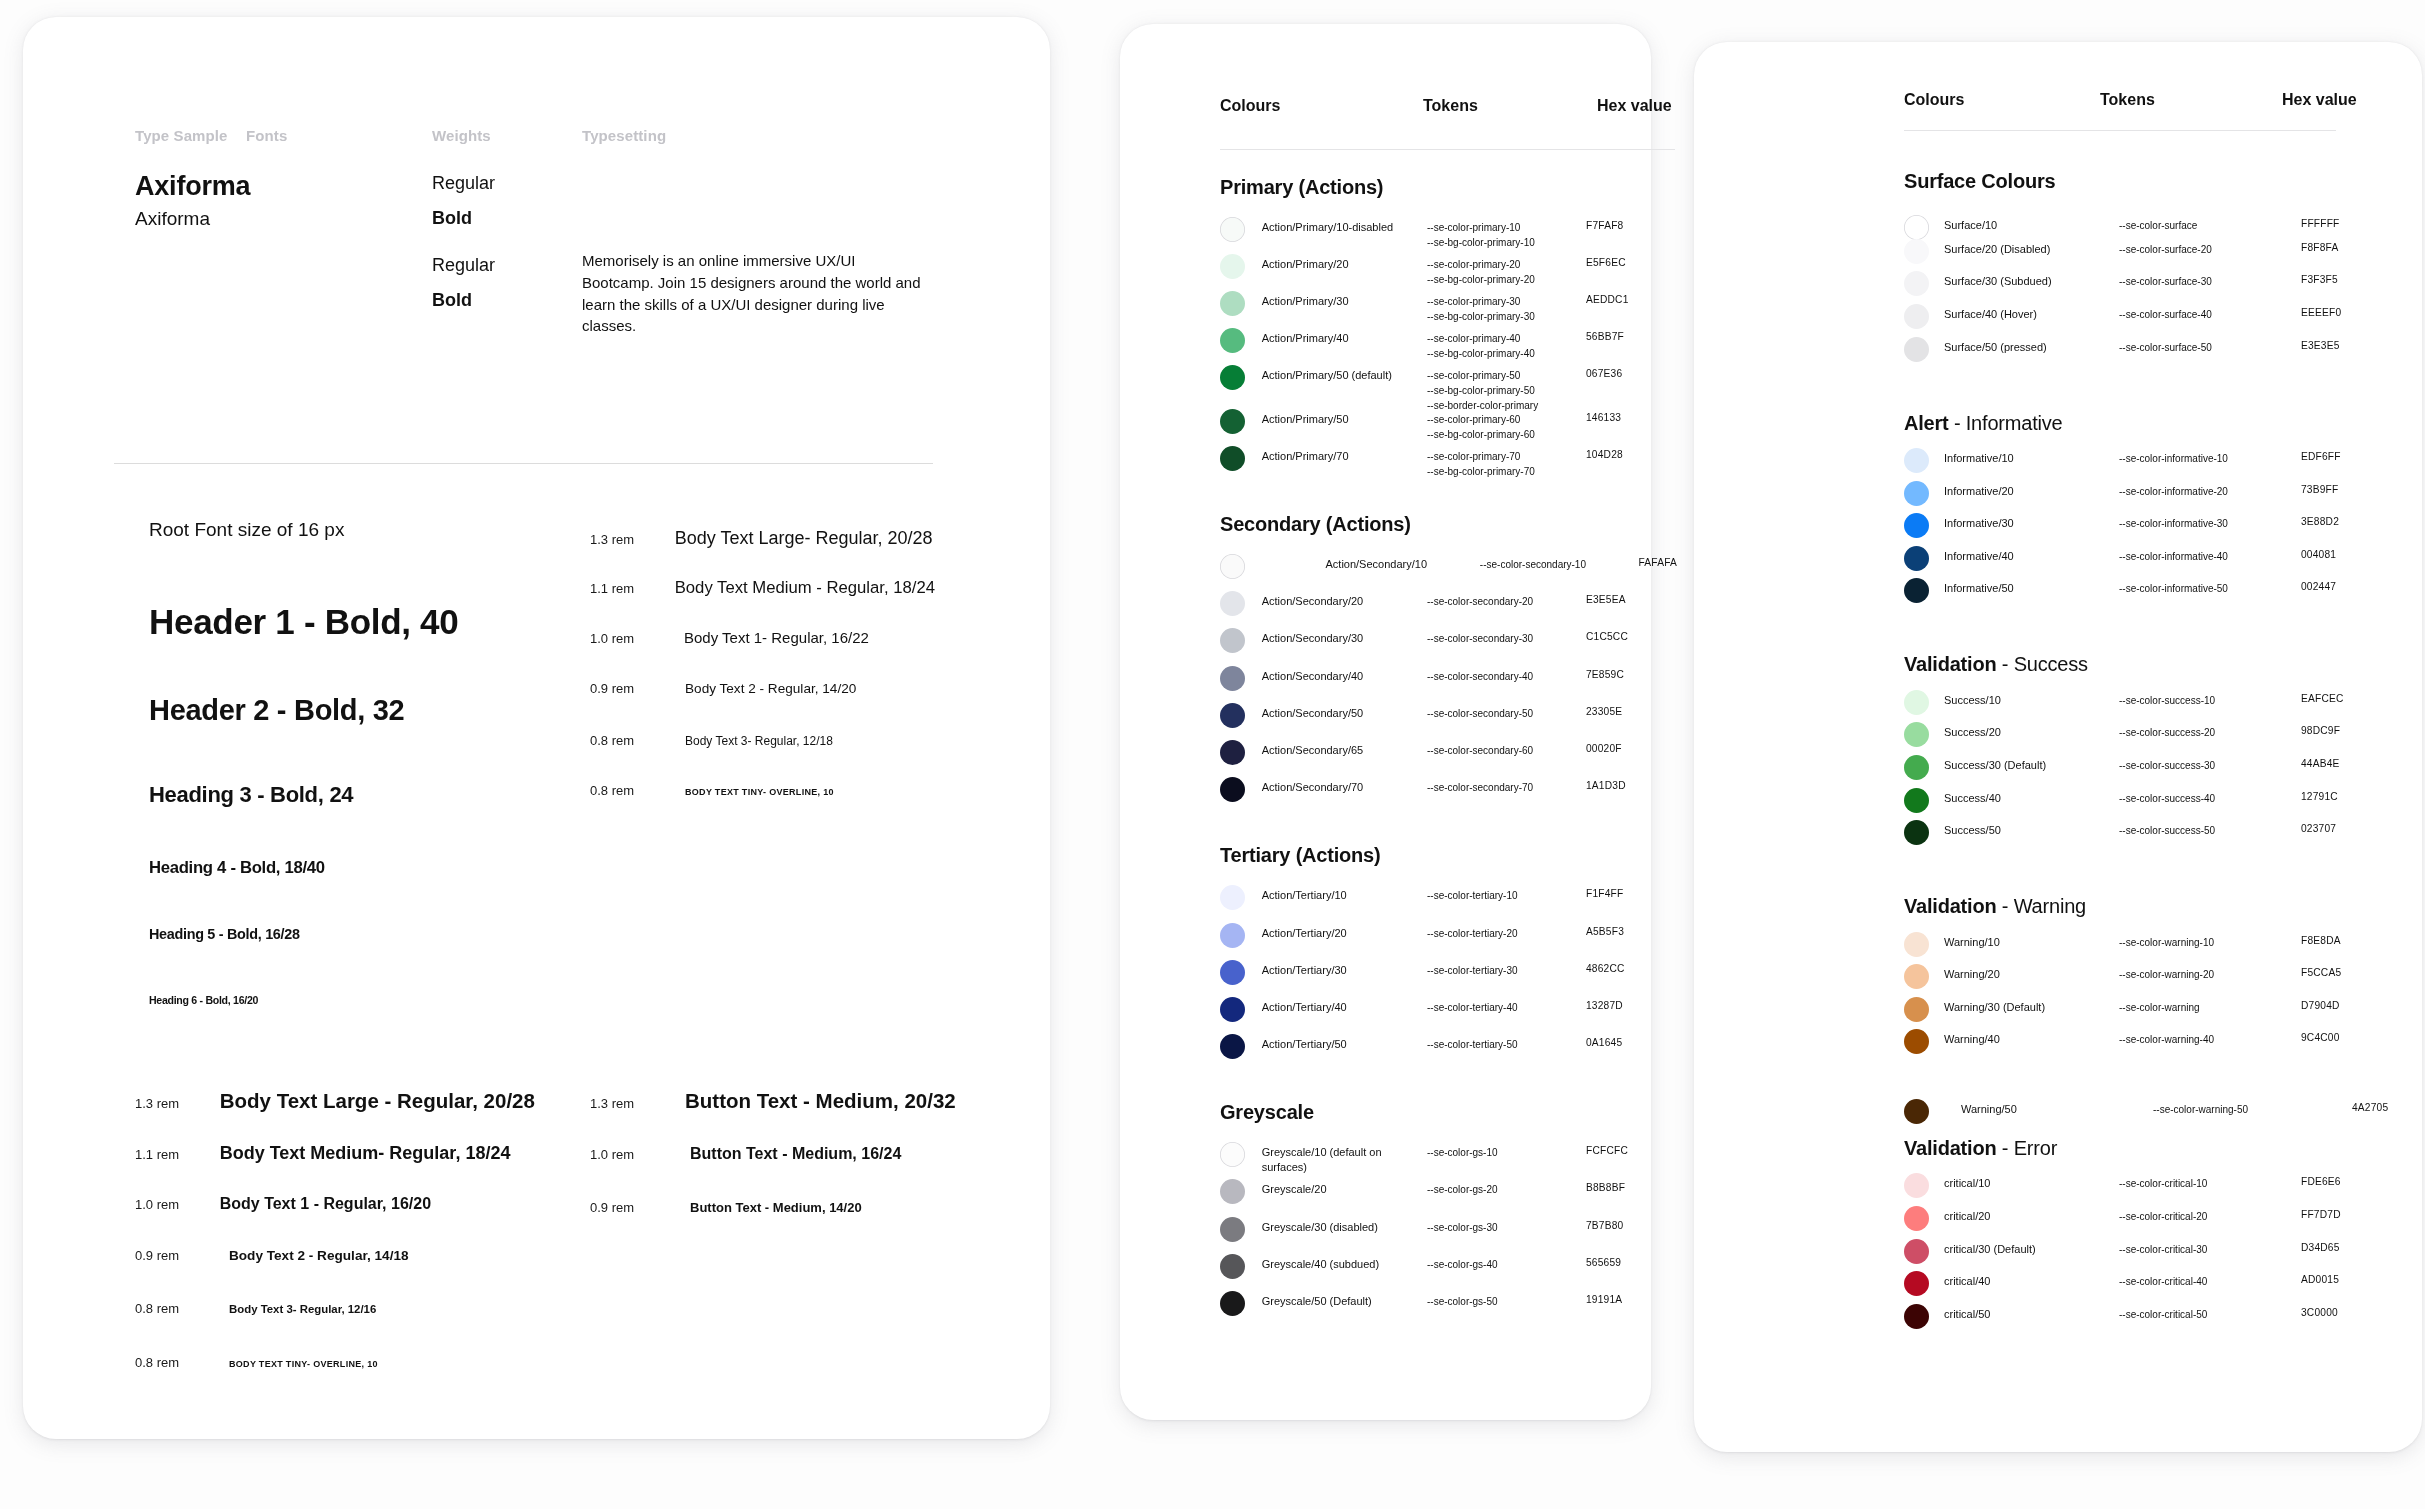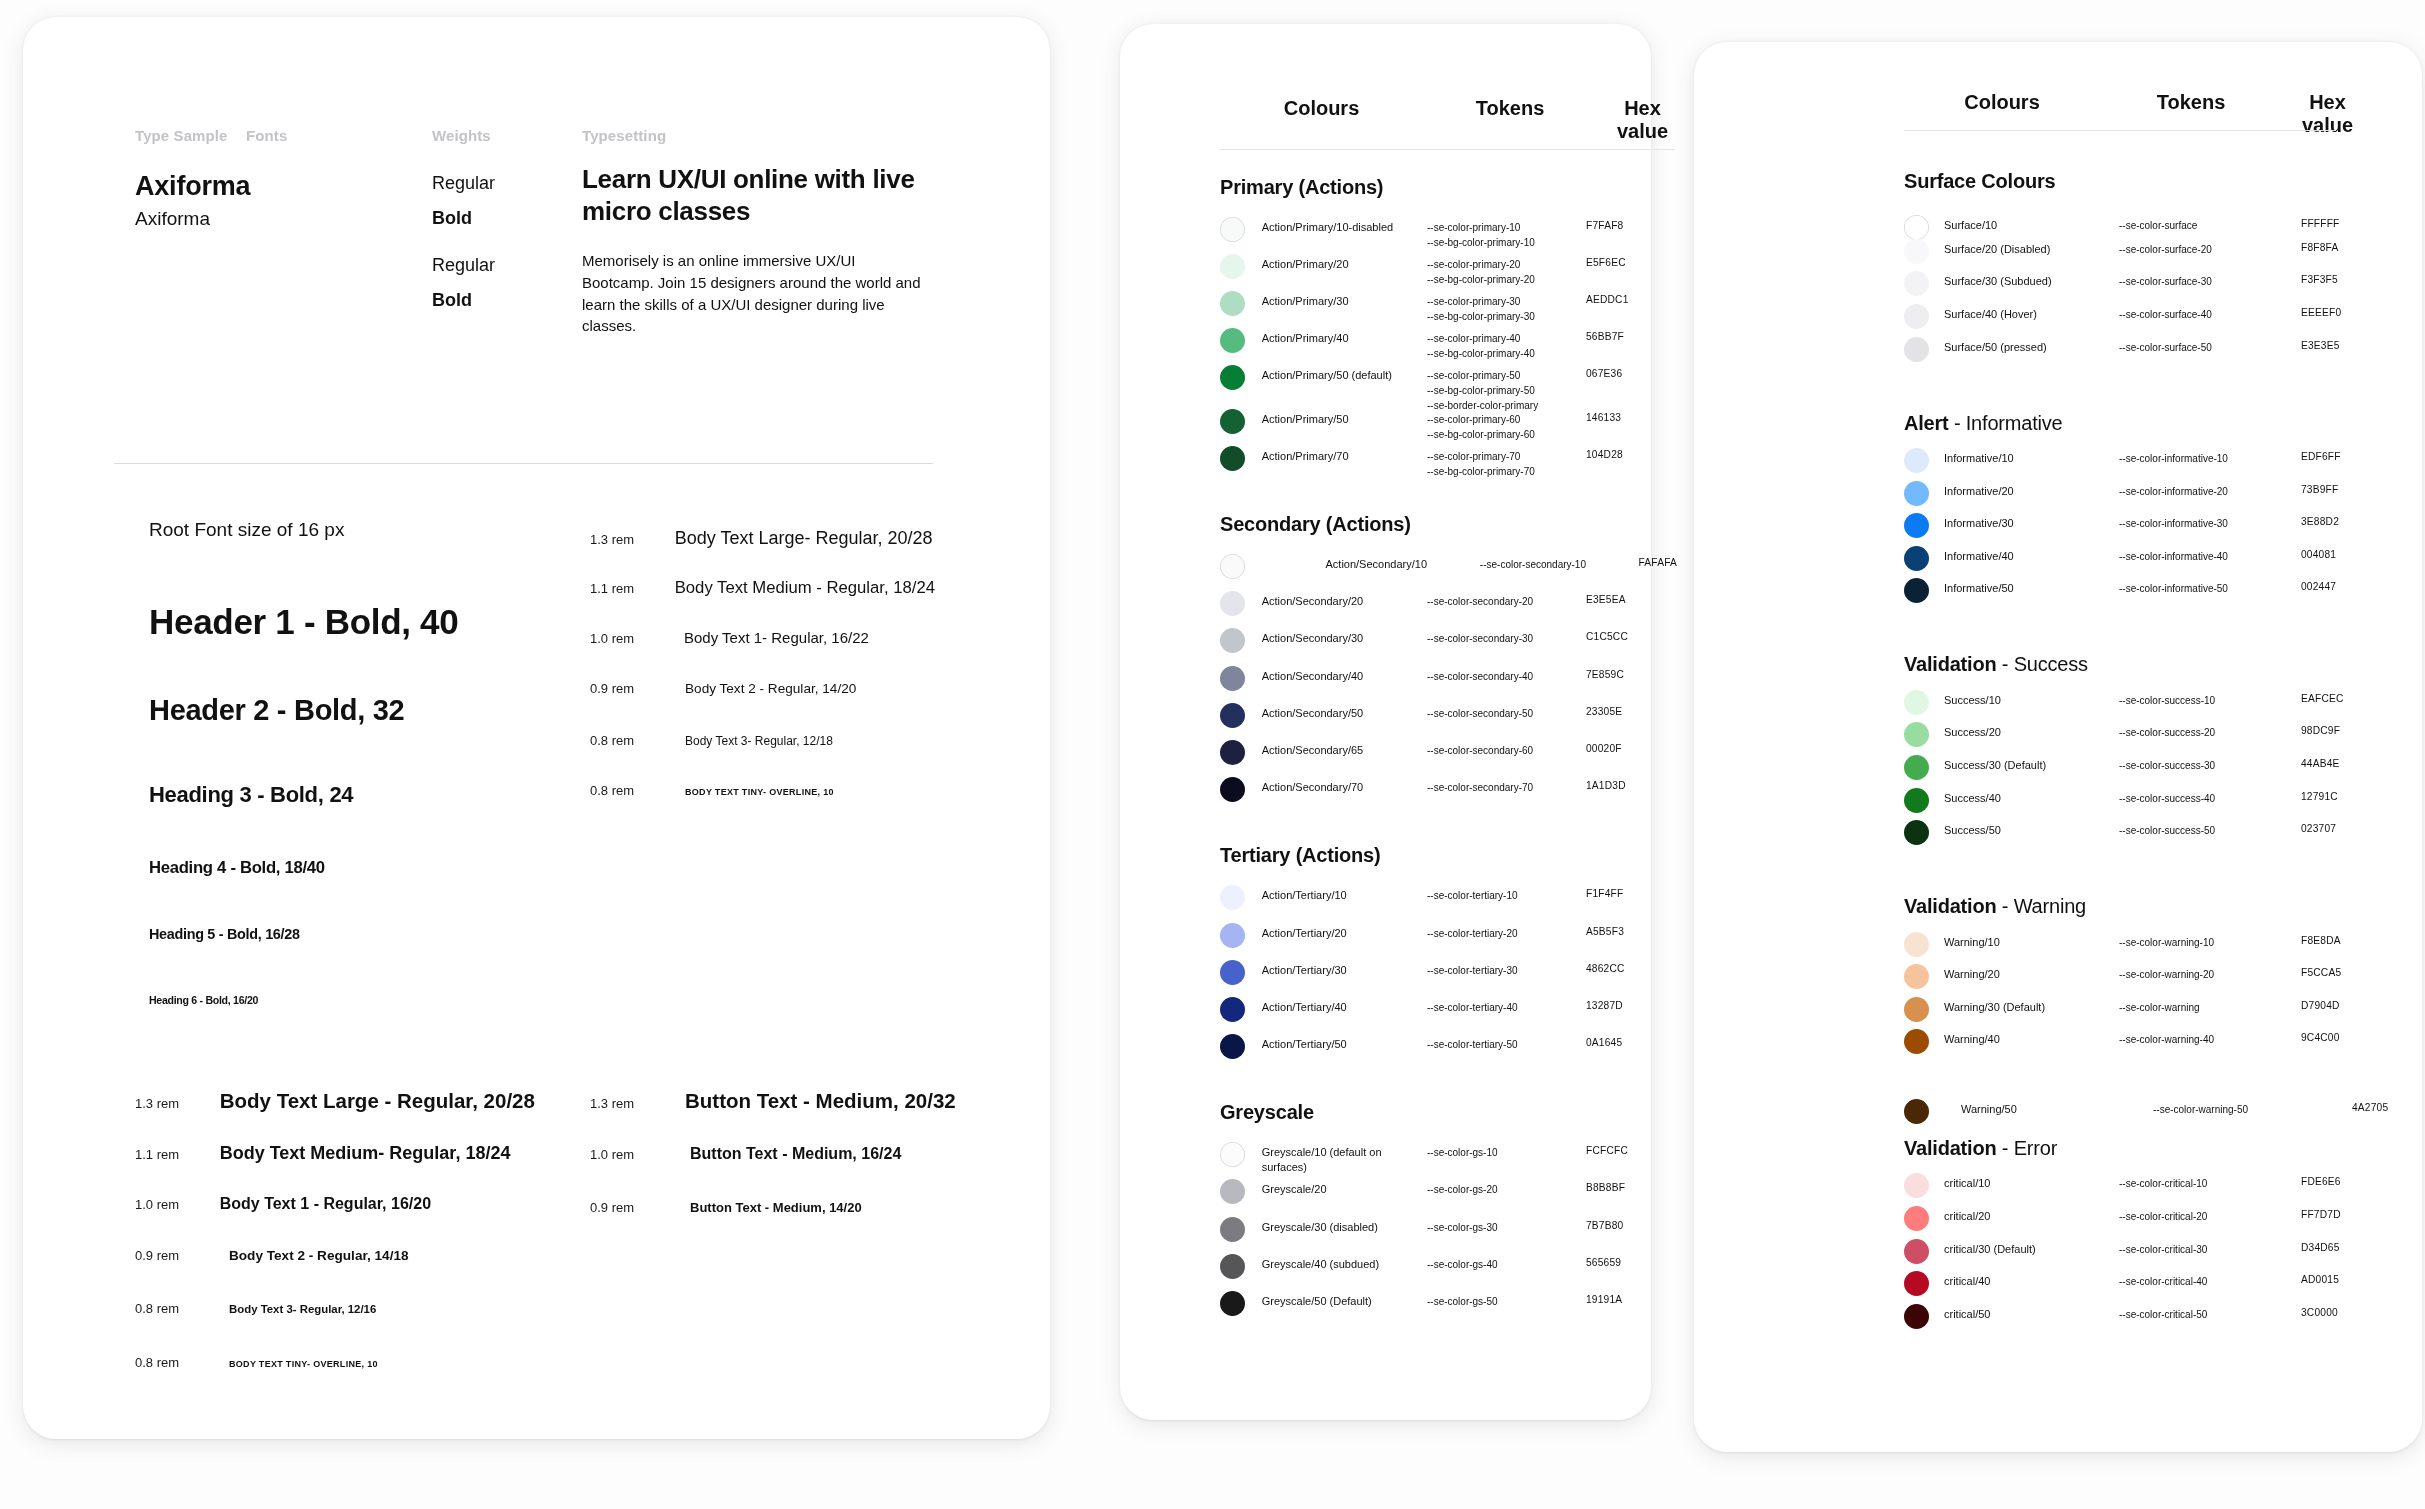--- a/index.html
+++ b/index.html
@@ -86,21 +86,21 @@
   .btncol { left: 590px; }
   .t1 { top: 1089px; } .t2 { top: 1145px; } .t3 { top: 1200px; }
   .btncol .scale-txt { padding-left: 27px; }
   .t1 .scale-txt { font-size: 20.5px; font-weight: 700; }
   .t2 .scale-txt { font-size: 16px; font-weight: 700; padding-left: 32px; }
   .t3 .scale-txt { font-size: 13px; font-weight: 700; padding-left: 32px; }
 
   
   #card-colours-1 { left: 1120px; top: 24px; width: 531px; height: 1396px; }
   #card-colours-2 { left: 1694px; top: 42px; width: 728px; height: 1410px; }
-  .tbl-head { position: absolute; display: flex; font-size: 20px; font-weight: 700; text-align: center; }
+  .tbl-head { position: absolute; display: flex; font-size: 16px; font-weight: 700; }
   .rule { position: absolute; height: 0.8px; background: #e4e4e6; }
 
   .grp-title { position: absolute; font-size: 20px; font-weight: 700; letter-spacing: -0.2px; }
   .grp-title .thin { font-weight: 400; }
 
   .swrow { position: absolute; display: flex; align-items: flex-start; }
   .sw {
     flex: none; width: 25px; height: 25px; border-radius: 50%;
     margin-top: -3px;
   }
@@ -128,21 +128,20 @@
   <div class="colhead ch-typeset">Typesetting</div>
 
   <div class="font-name-lg">Axiforma</div>
   <div class="font-name-sm">Axiforma</div>
 
   <div class="w-item w1">Regular</div>
   <div class="w-item w2">Bold</div>
   <div class="w-item w3">Regular</div>
   <div class="w-item w4">Bold</div>
 
-  <div class="ts-head">Learn UX/UI online with live micro classes</div>
   <div class="ts-body">Memorisely is an online immersive UX/UI Bootcamp. Join 15 designers around the world and learn the skills of a UX/UI designer during live classes.</div>
 
   <div class="divider"></div>
 
   <div class="root-note">Root Font size of 16 px</div>
 
   <div class="hx h1x">Header 1 - Bold, 40</div>
   <div class="hx h2x">Header 2 - Bold, 32</div>
   <div class="hx h3x">Heading 3 - Bold, 24</div>
   <div class="hx h4x">Heading 4 - Bold, 18/40</div>

